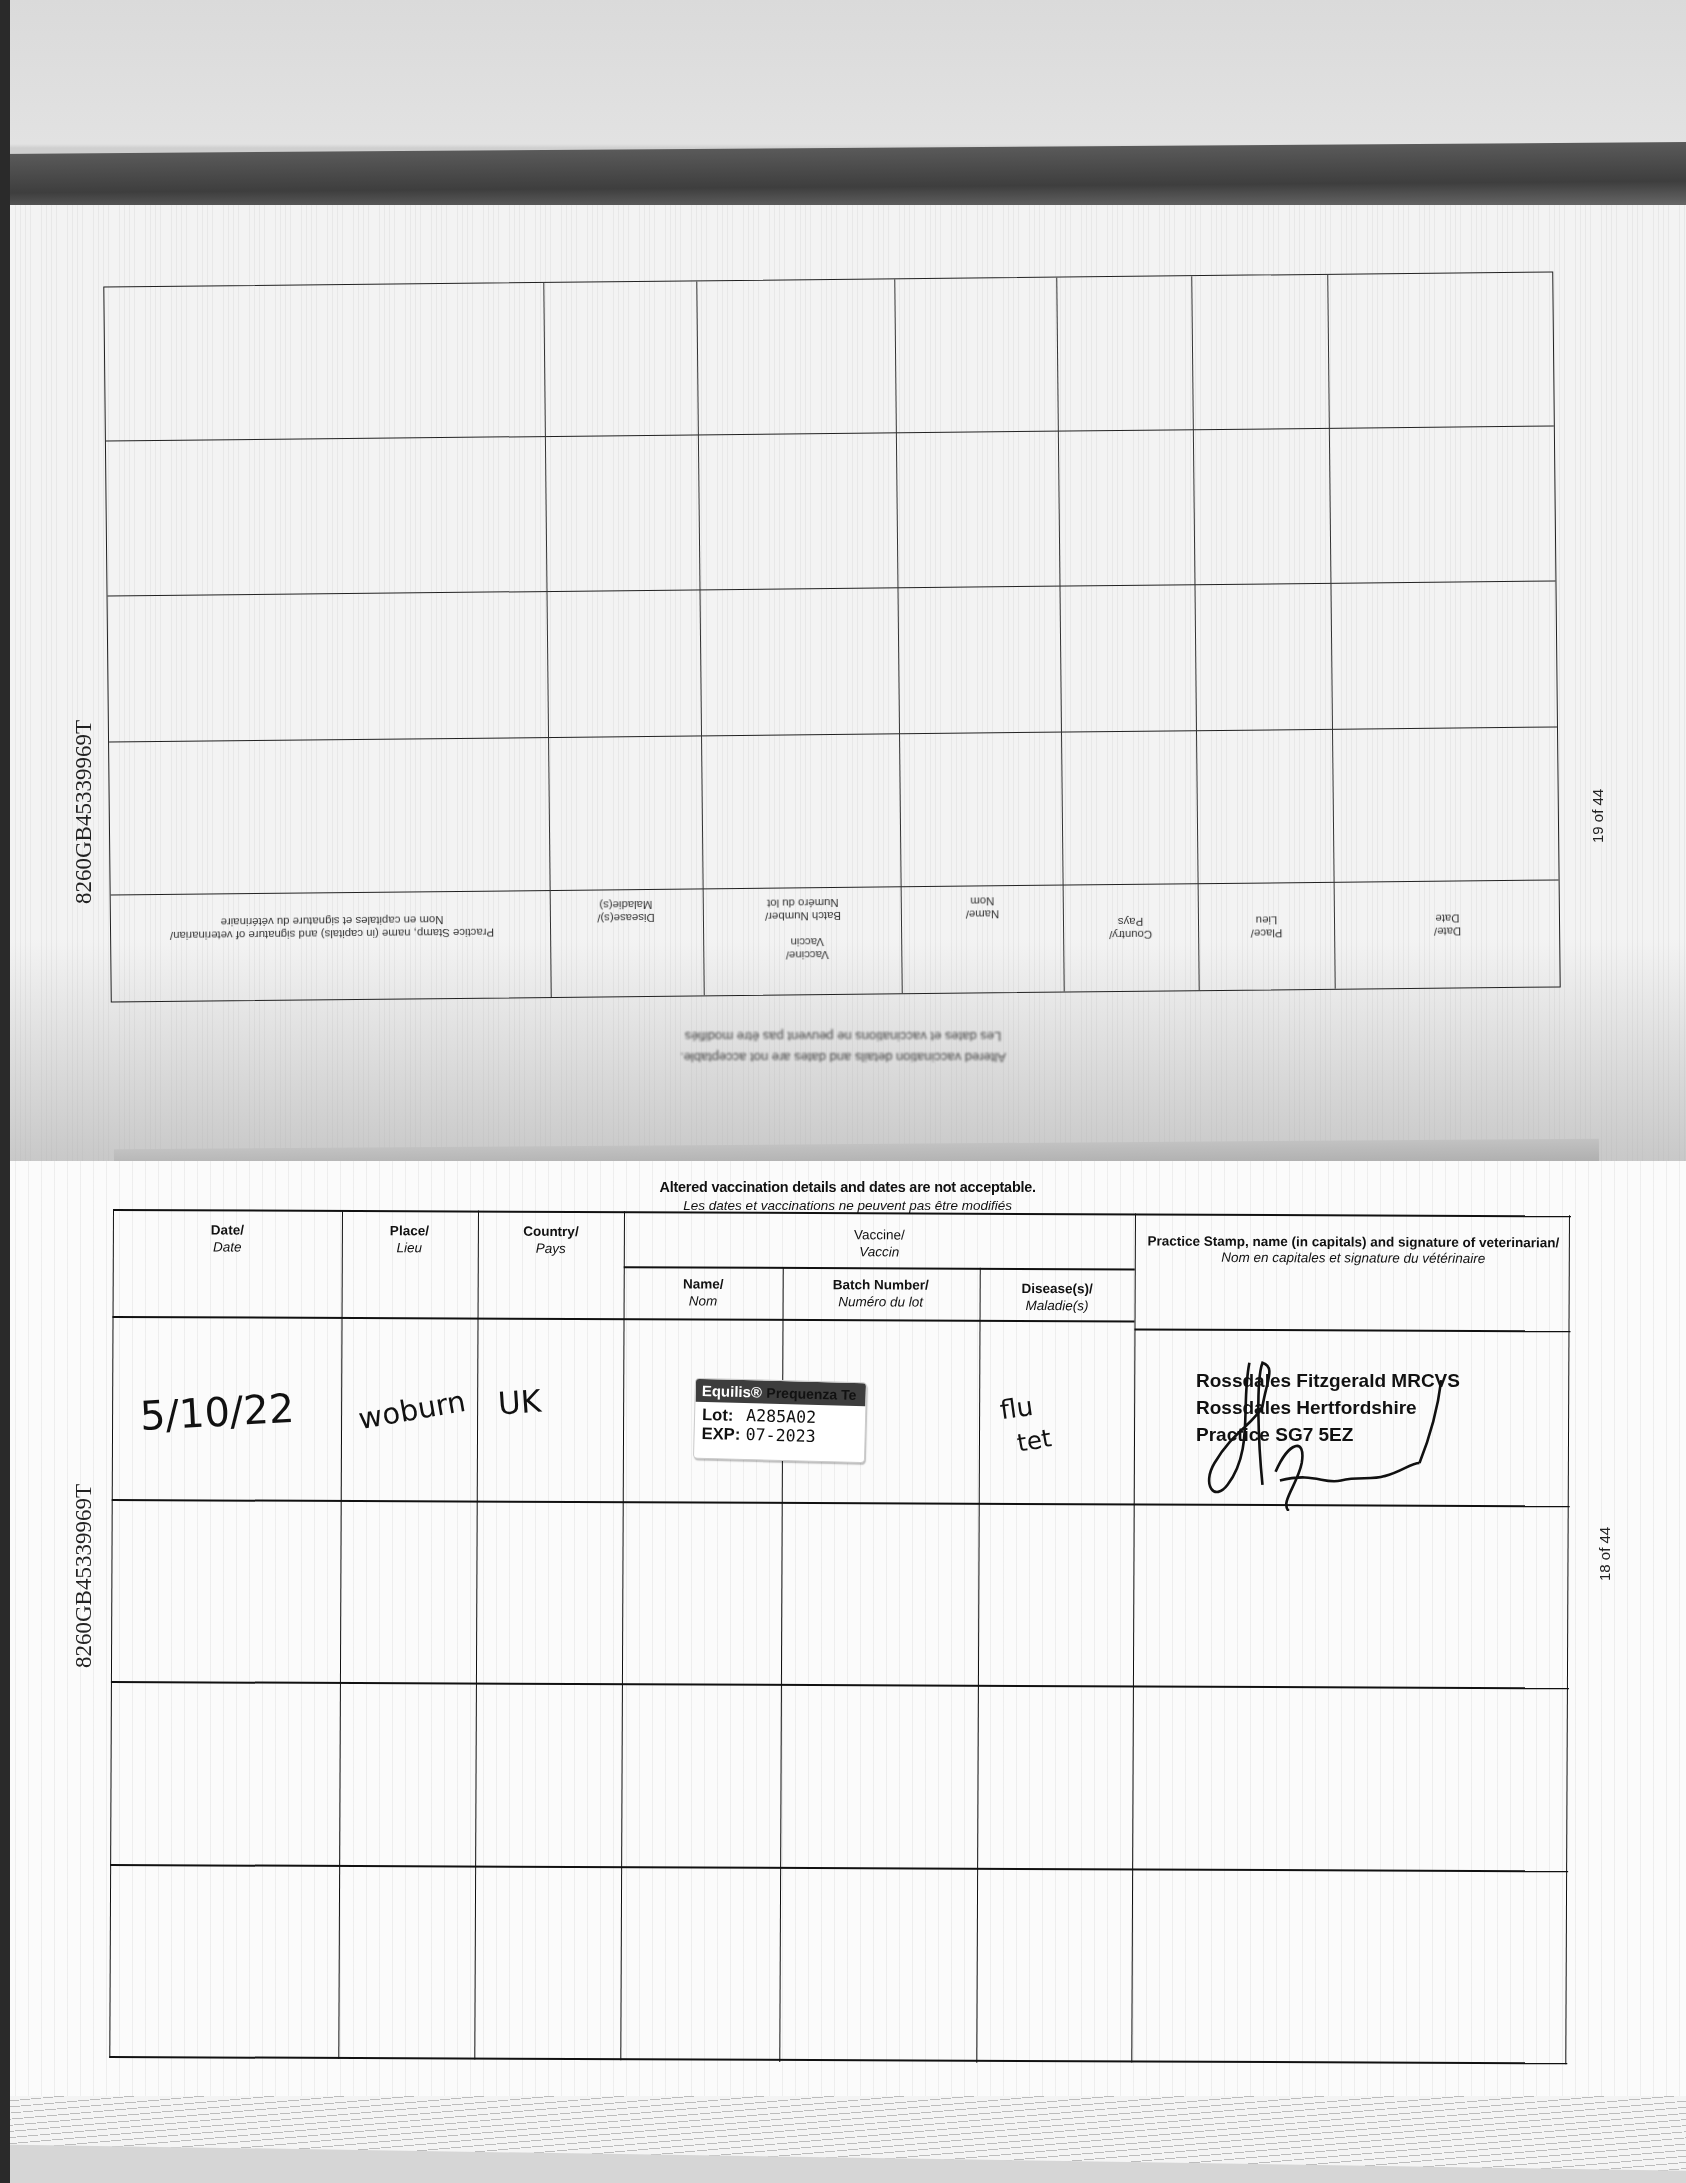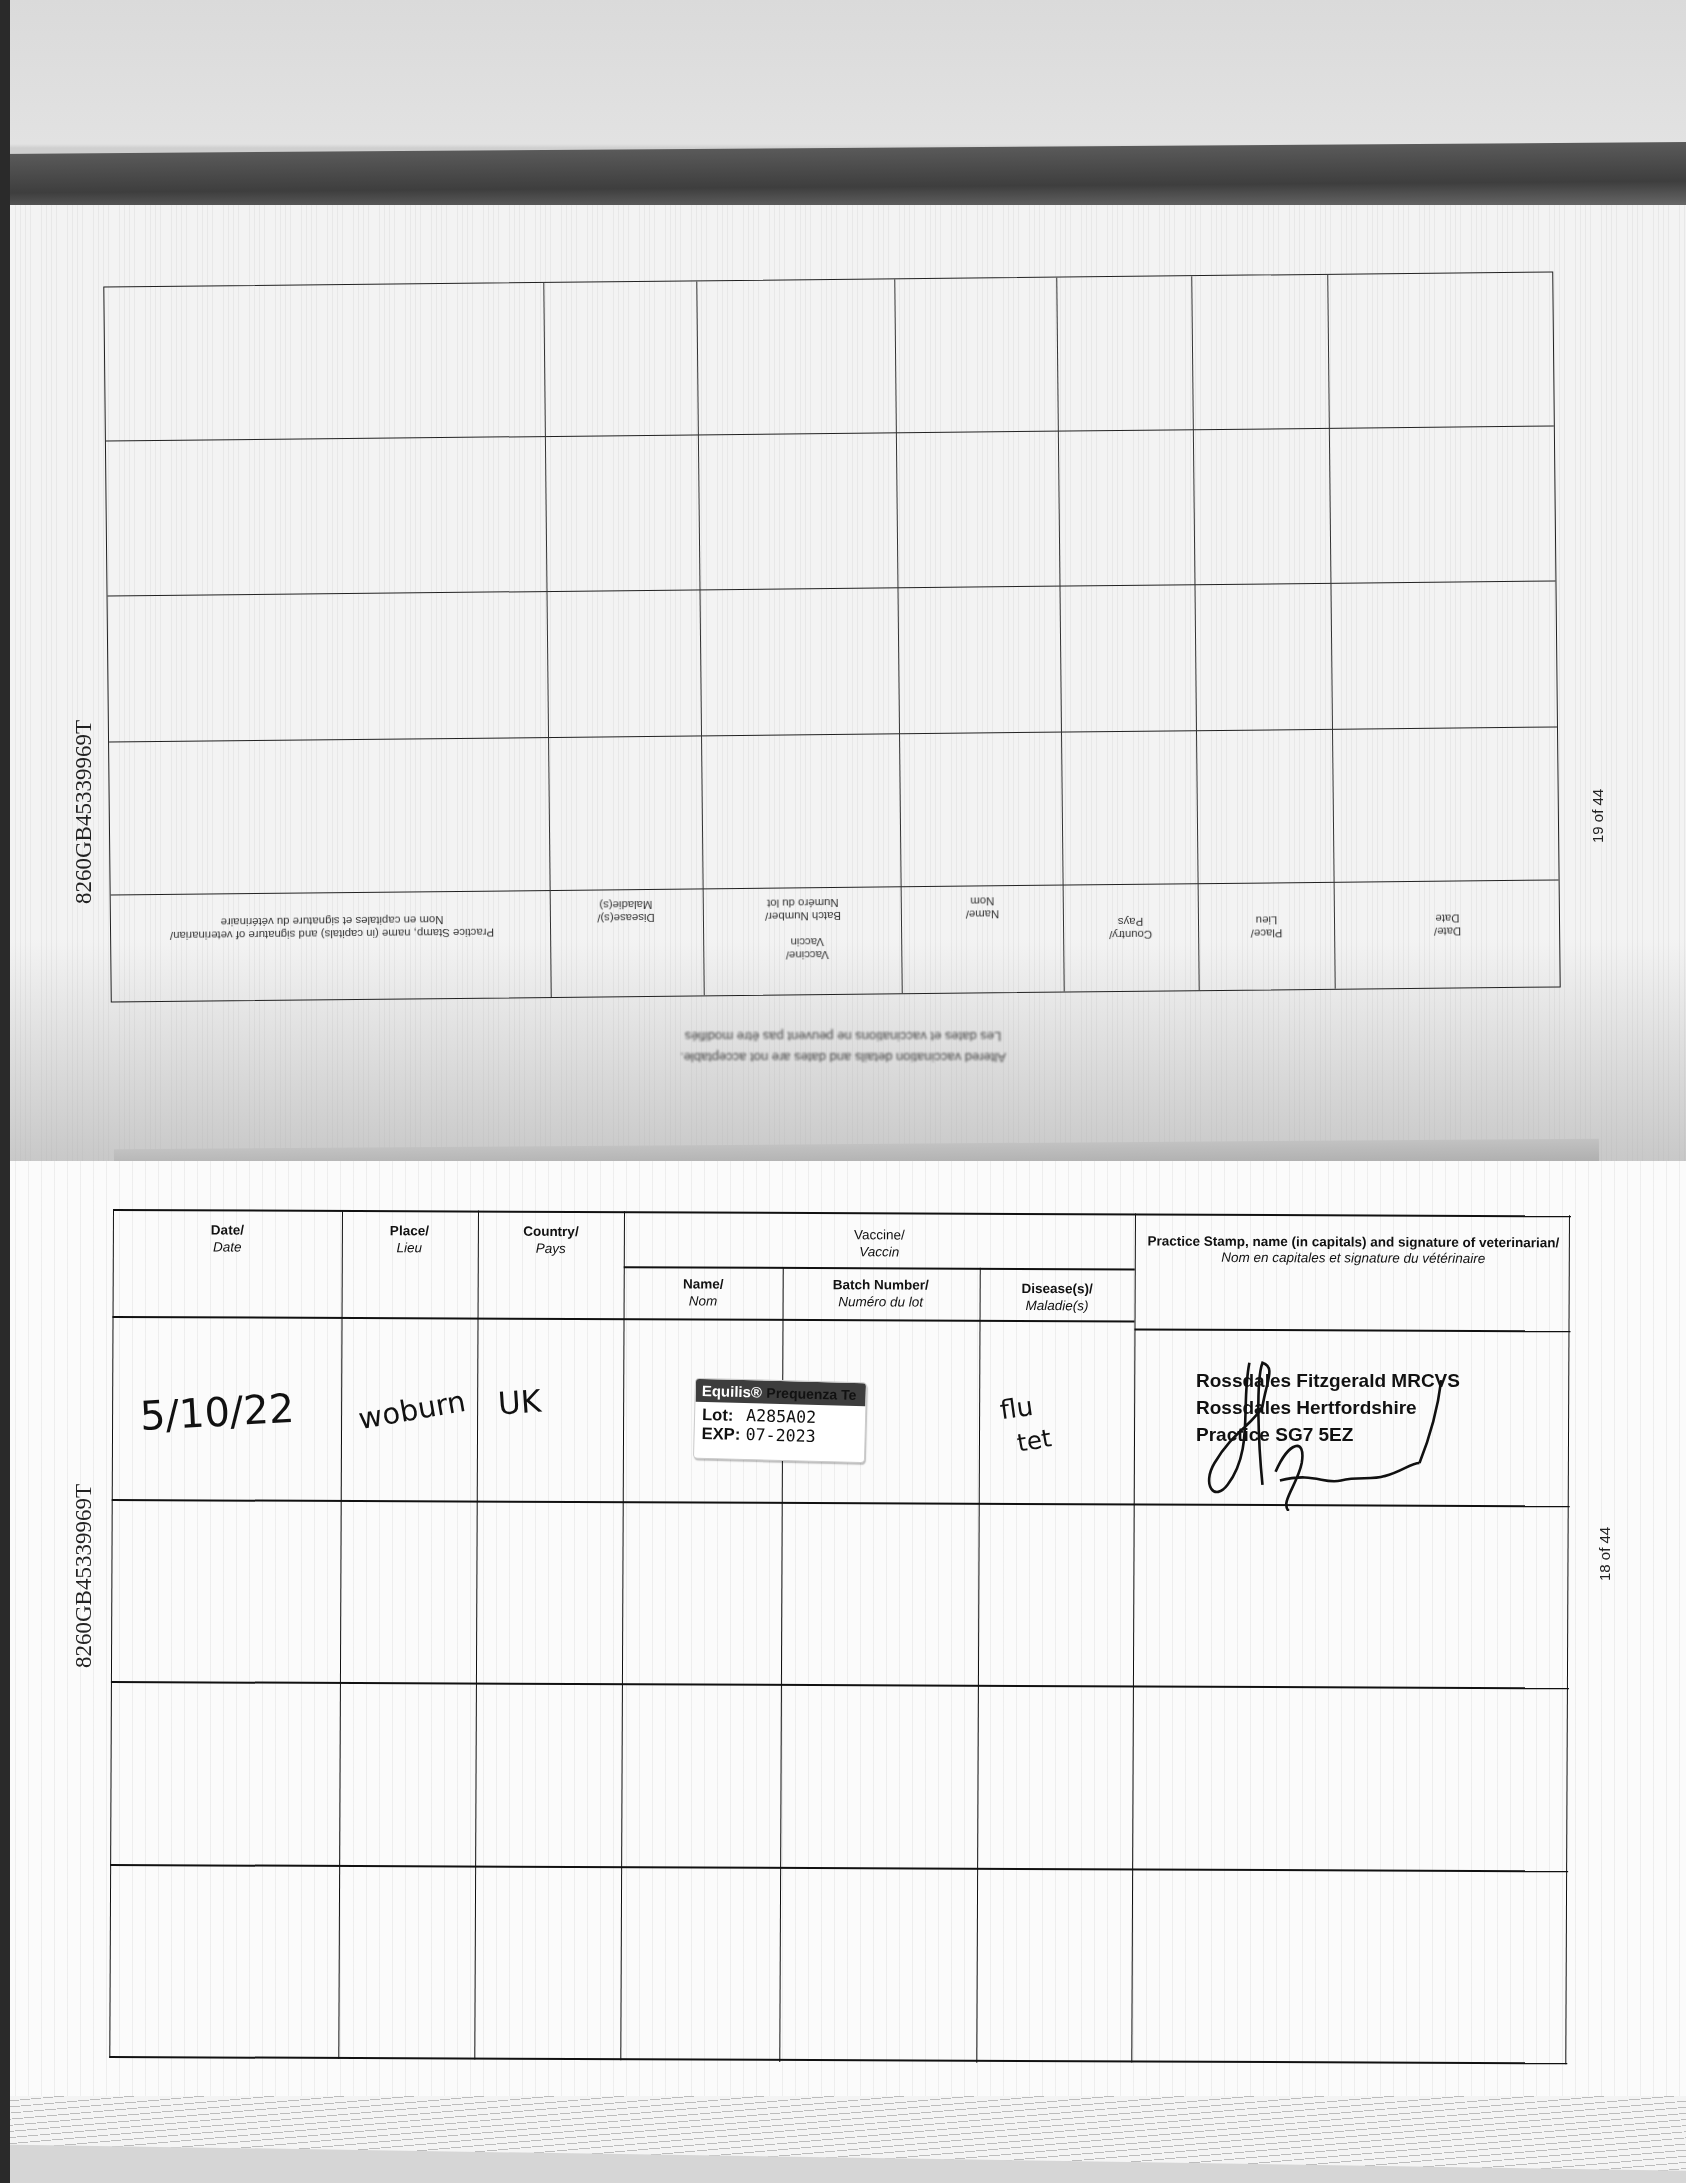--- a/index.html
+++ b/index.html
@@ -130,20 +130,22 @@
 <div class="page-num" style="left:1589px;top:843px">19 of 44</div>
 
 <div class="top-warning">
   <div>Altered vaccination details and dates are not acceptable.</div>
   <div>Les dates et vaccinations ne peuvent pas être modifiés</div>
 </div>
 
 <div class="gray-band"></div>
 
 <div class="page-bottom">
+  <div class="warning en">Altered vaccination details and dates are not acceptable.</div>
+  <div class="warning fr">Les dates et vaccinations ne peuvent pas être modifiés</div>
 </div>
 
 <div class="grid">
 
   <div class="line-h" style="left:0;top:0;width:1458px"></div>
   <div class="line-h" style="left:0;top:847px;width:1458px"></div>
   <div class="line-v" style="left:0;top:0;height:849px"></div>
   <div class="line-v" style="left:1456px;top:0;height:849px"></div>
 
   <div class="line-h" style="left:0;top:107px;width:1022px"></div>

